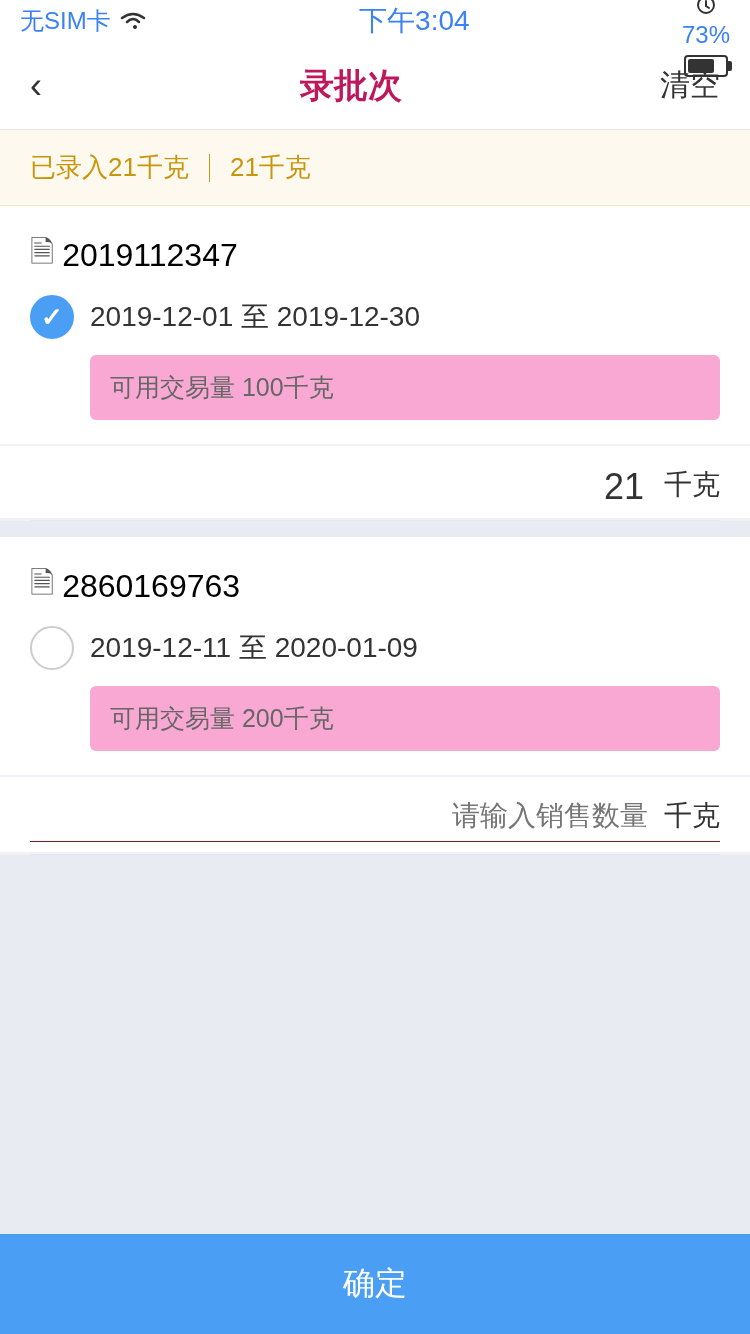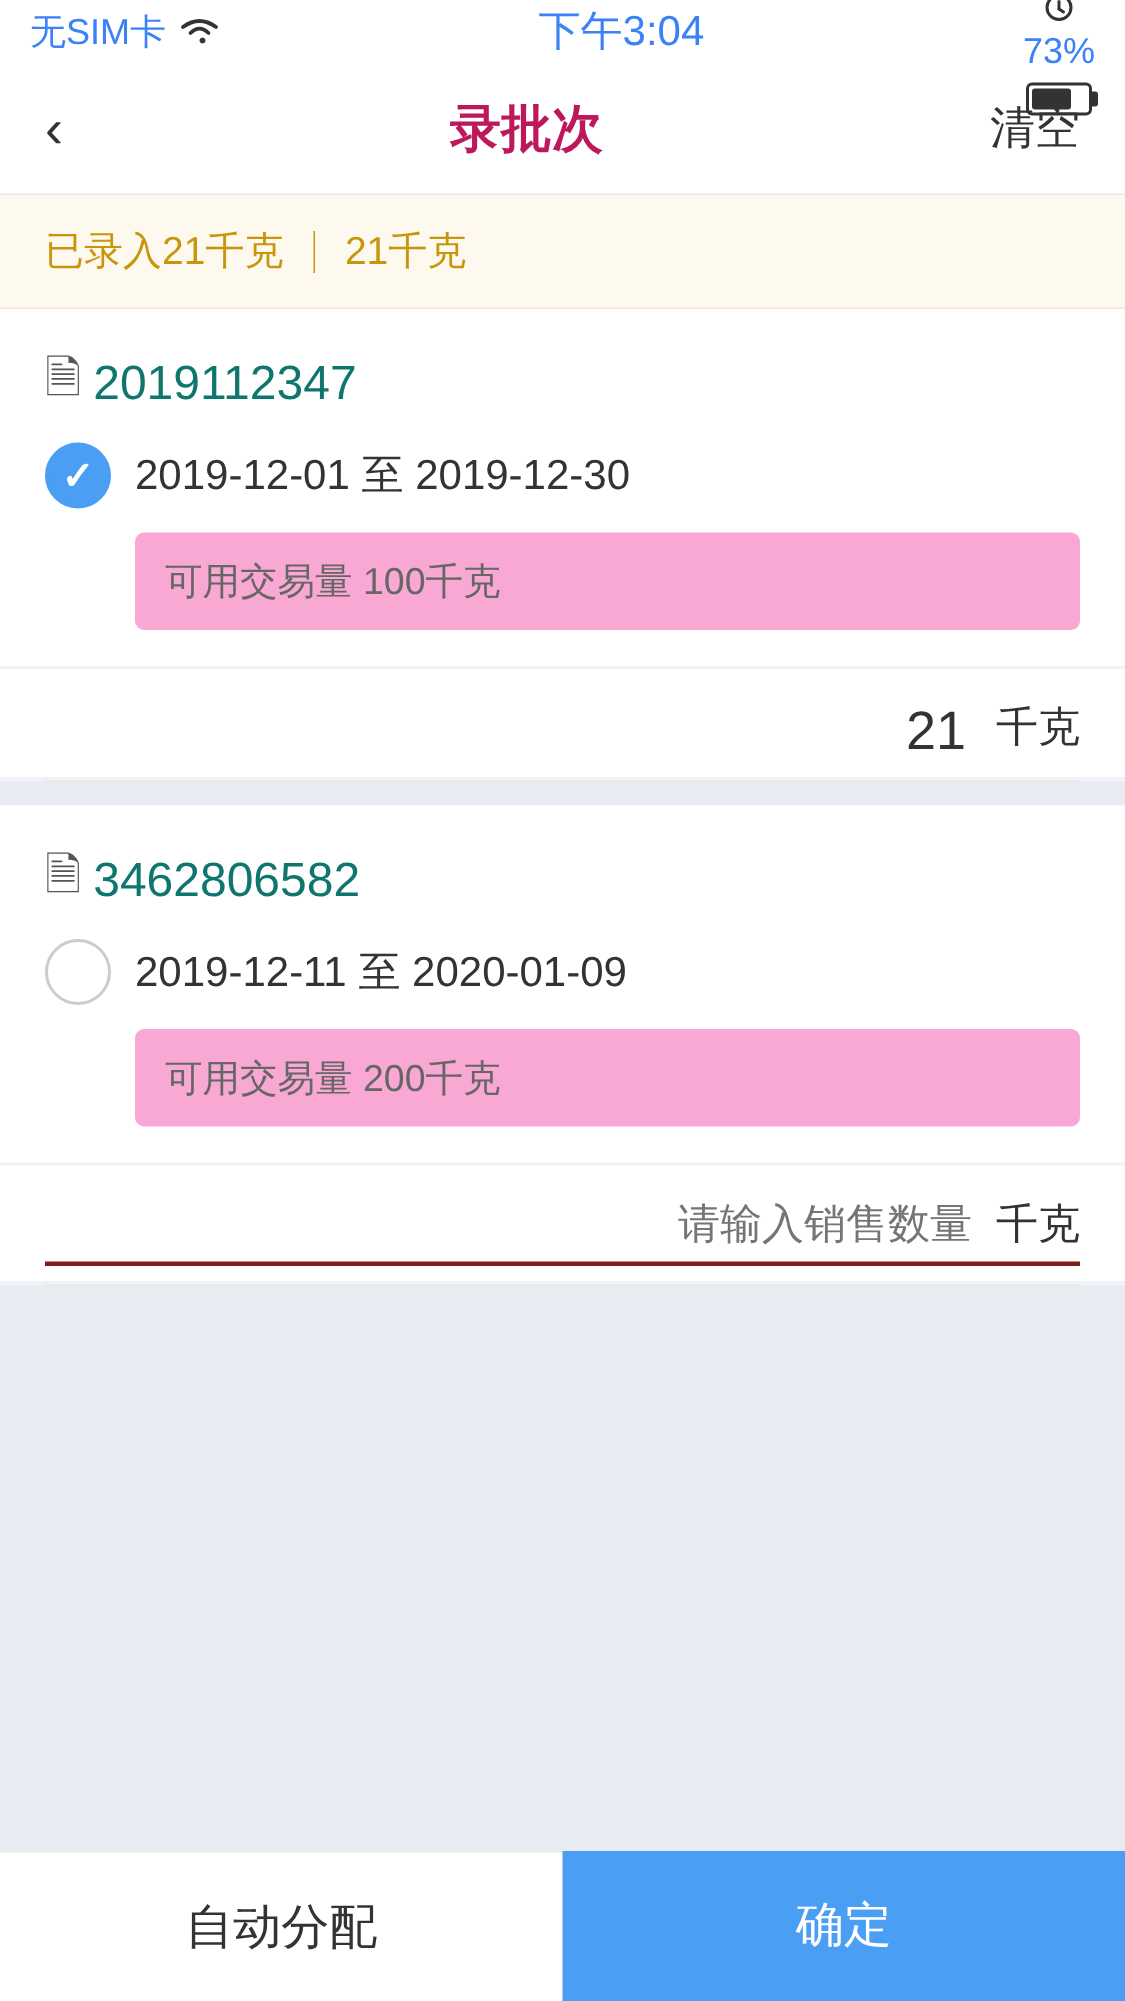--- a/index.html
+++ b/index.html
@@ -133,21 +133,21 @@
       margin-bottom: 14px;
     }
     .batch-id-icon {
       font-size: 30px;
       margin-right: 8px;
       color: #555;
     }
     .batch-id {
       font-size: 32px;
       font-weight: 500;
-      color: #0f766e;
+      color: #000000;
     }
     .batch-date-row {
       display: flex;
       align-items: center;
       gap: 16px;
       margin-bottom: 16px;
     }
     .radio-btn {
       width: 44px;
       height: 44px;
@@ -341,37 +341,36 @@
       <span class="quantity-unit">千克</span>
     </div>
   </div>
   <div class="divider-line card"></div>
 
   <div class="section-gap"></div>
 
   <div class="batch-item card">
     <div class="batch-header">
       <span class="batch-id-icon">🗎</span>
-      <span class="batch-id">3462806582</span>
+      <span class="batch-id">2860169763</span>
     </div>
     <div class="batch-date-row">
       <div class="radio-btn"></div>
       <span class="batch-date">2019-12-11 至 2020-01-09</span>
     </div>
     <div class="batch-available">可用交易量 200千克</div>
   </div>
 
   <div class="qty-placeholder-row card">
-    <div style="flex:1; display:flex; justify-content:flex-end; align-items:center; border-bottom:3px solid #7f1d1d; padding-bottom:6px; gap:16px;">
+    <div style="flex:1; display:flex; justify-content:flex-end; align-items:center; border-bottom:1px solid #7f1d1d; padding-bottom:6px; gap:16px;">
       <input type="text" class="qty-placeholder-input" style="font-size: 28px; color: rgb(187, 187, 187); text-align: right; border: none; outline: none; background: transparent; flex: 1 1 0%;" placeholder="请输入销售数量">
       <span class="qty-unit">千克</span>
     </div>
   </div>
   <div class="divider-line card"></div>
 
   <div style="height: 480px; background: #e8ecf2;"></div>
 
 </div>
 
 <div class="footer">
-  <div class="footer-auto">自动分配</div>
   <div class="footer-confirm">确定</div>
 </div>
 
 </body></html>

